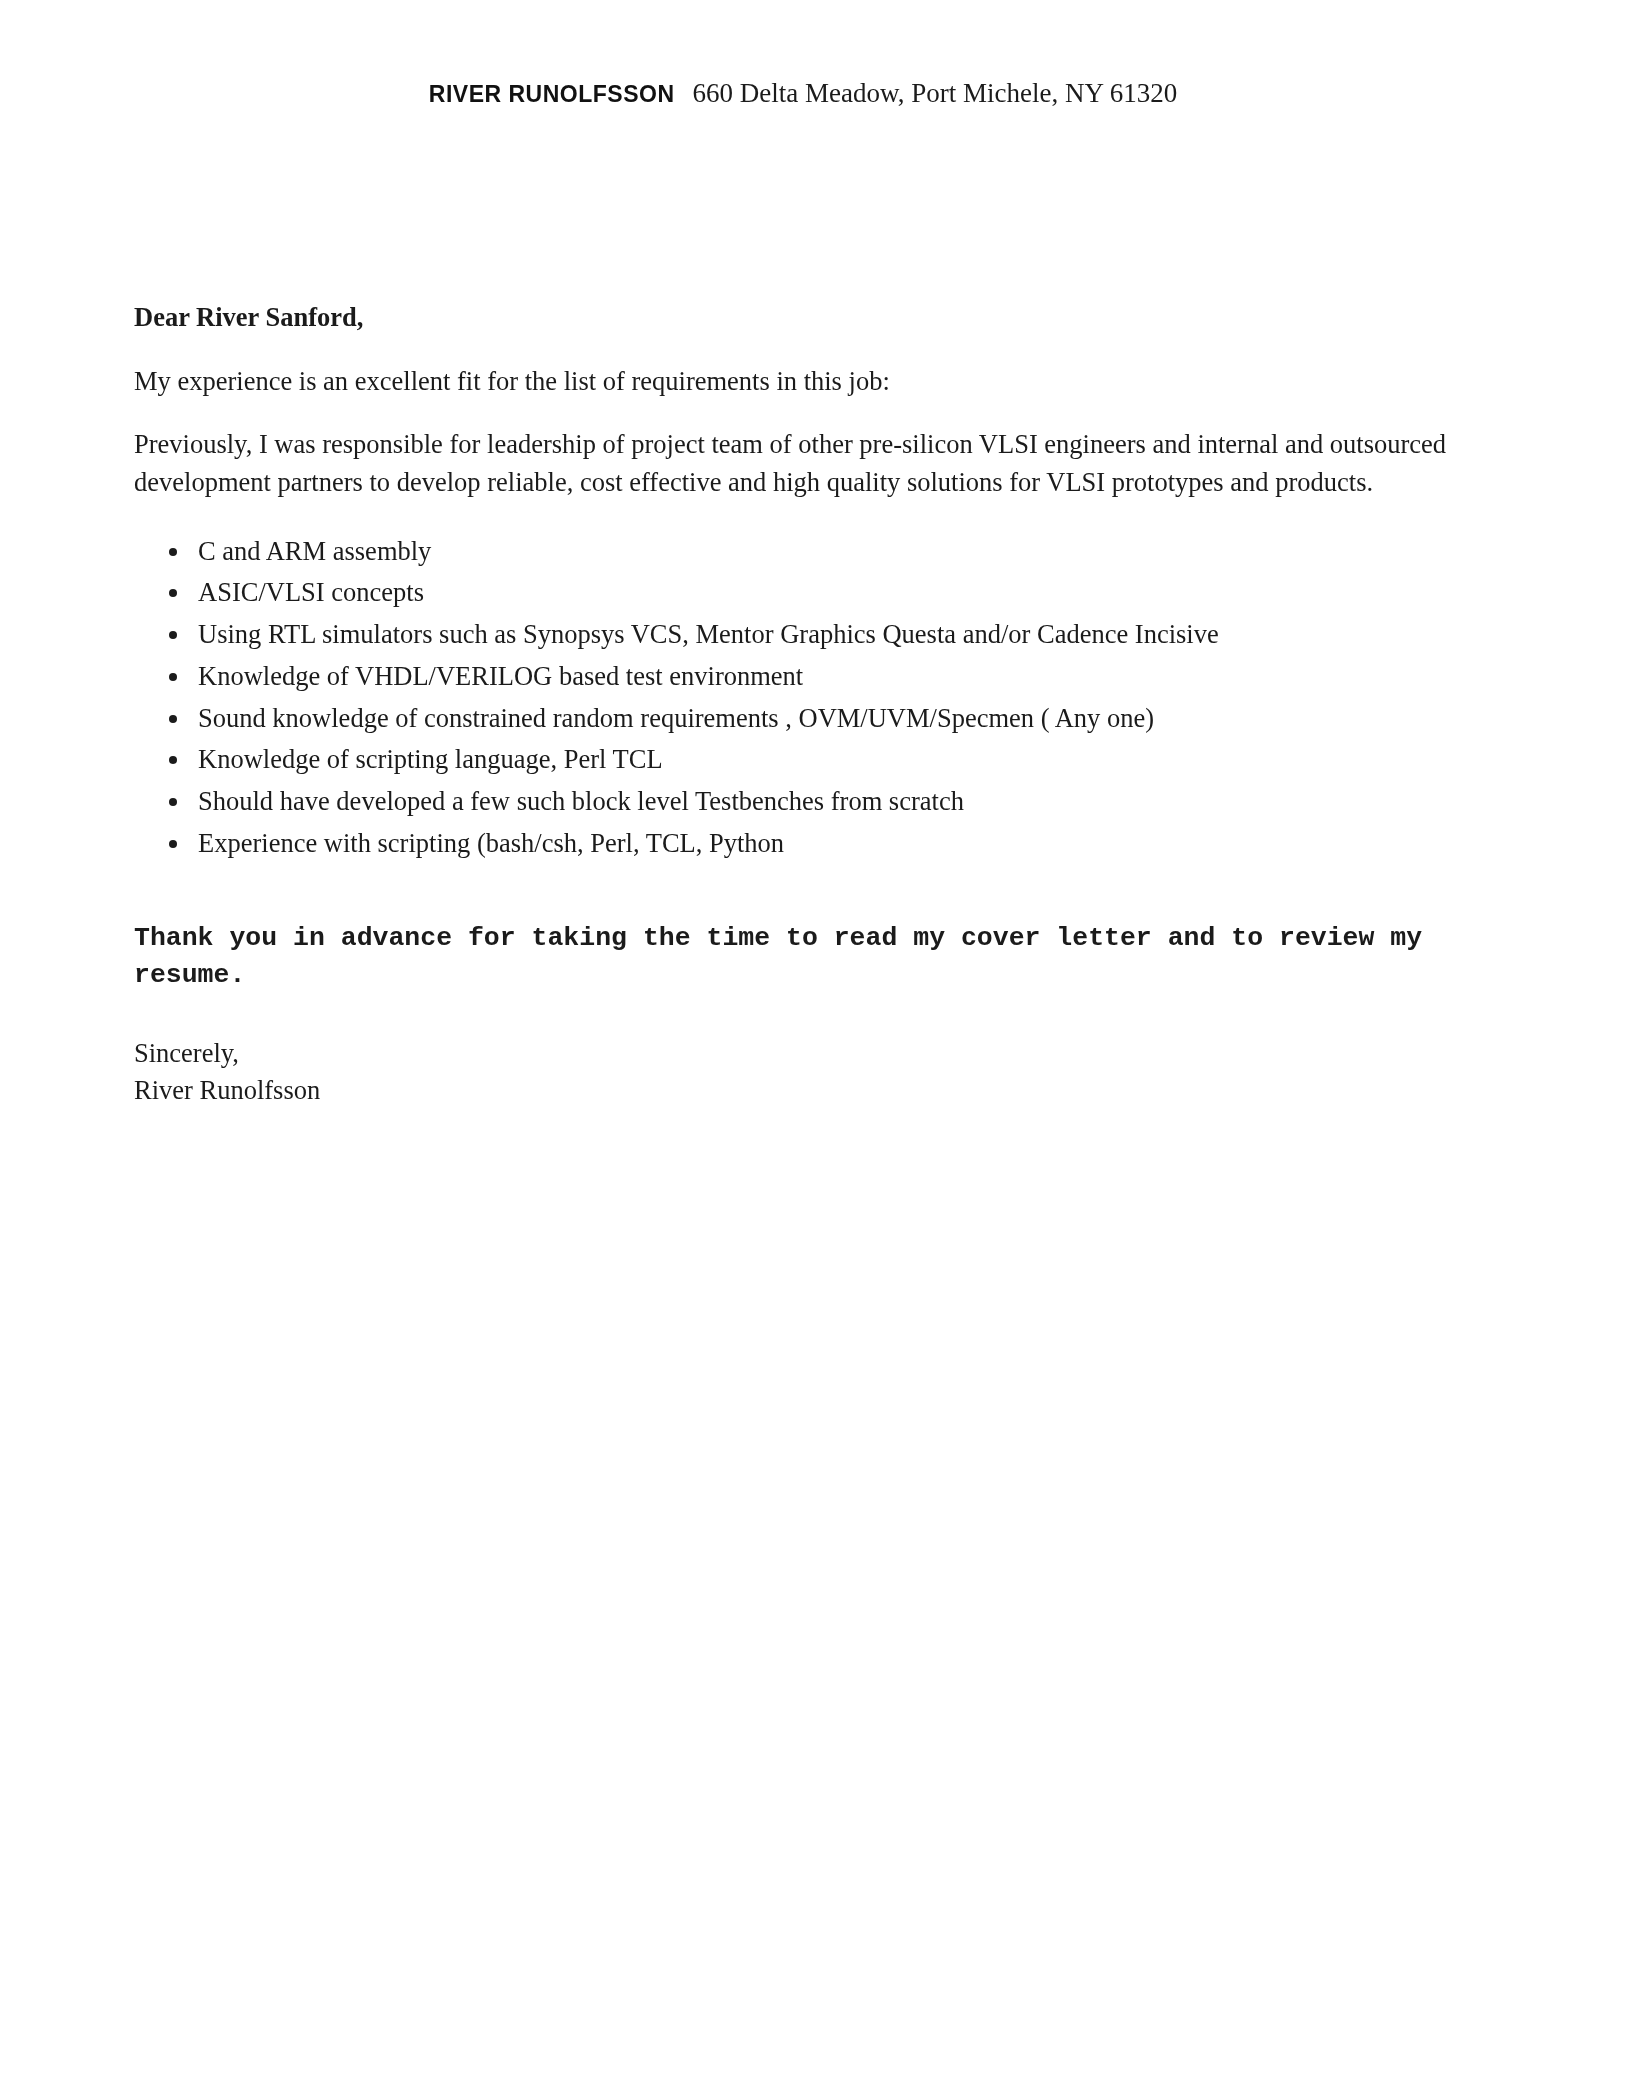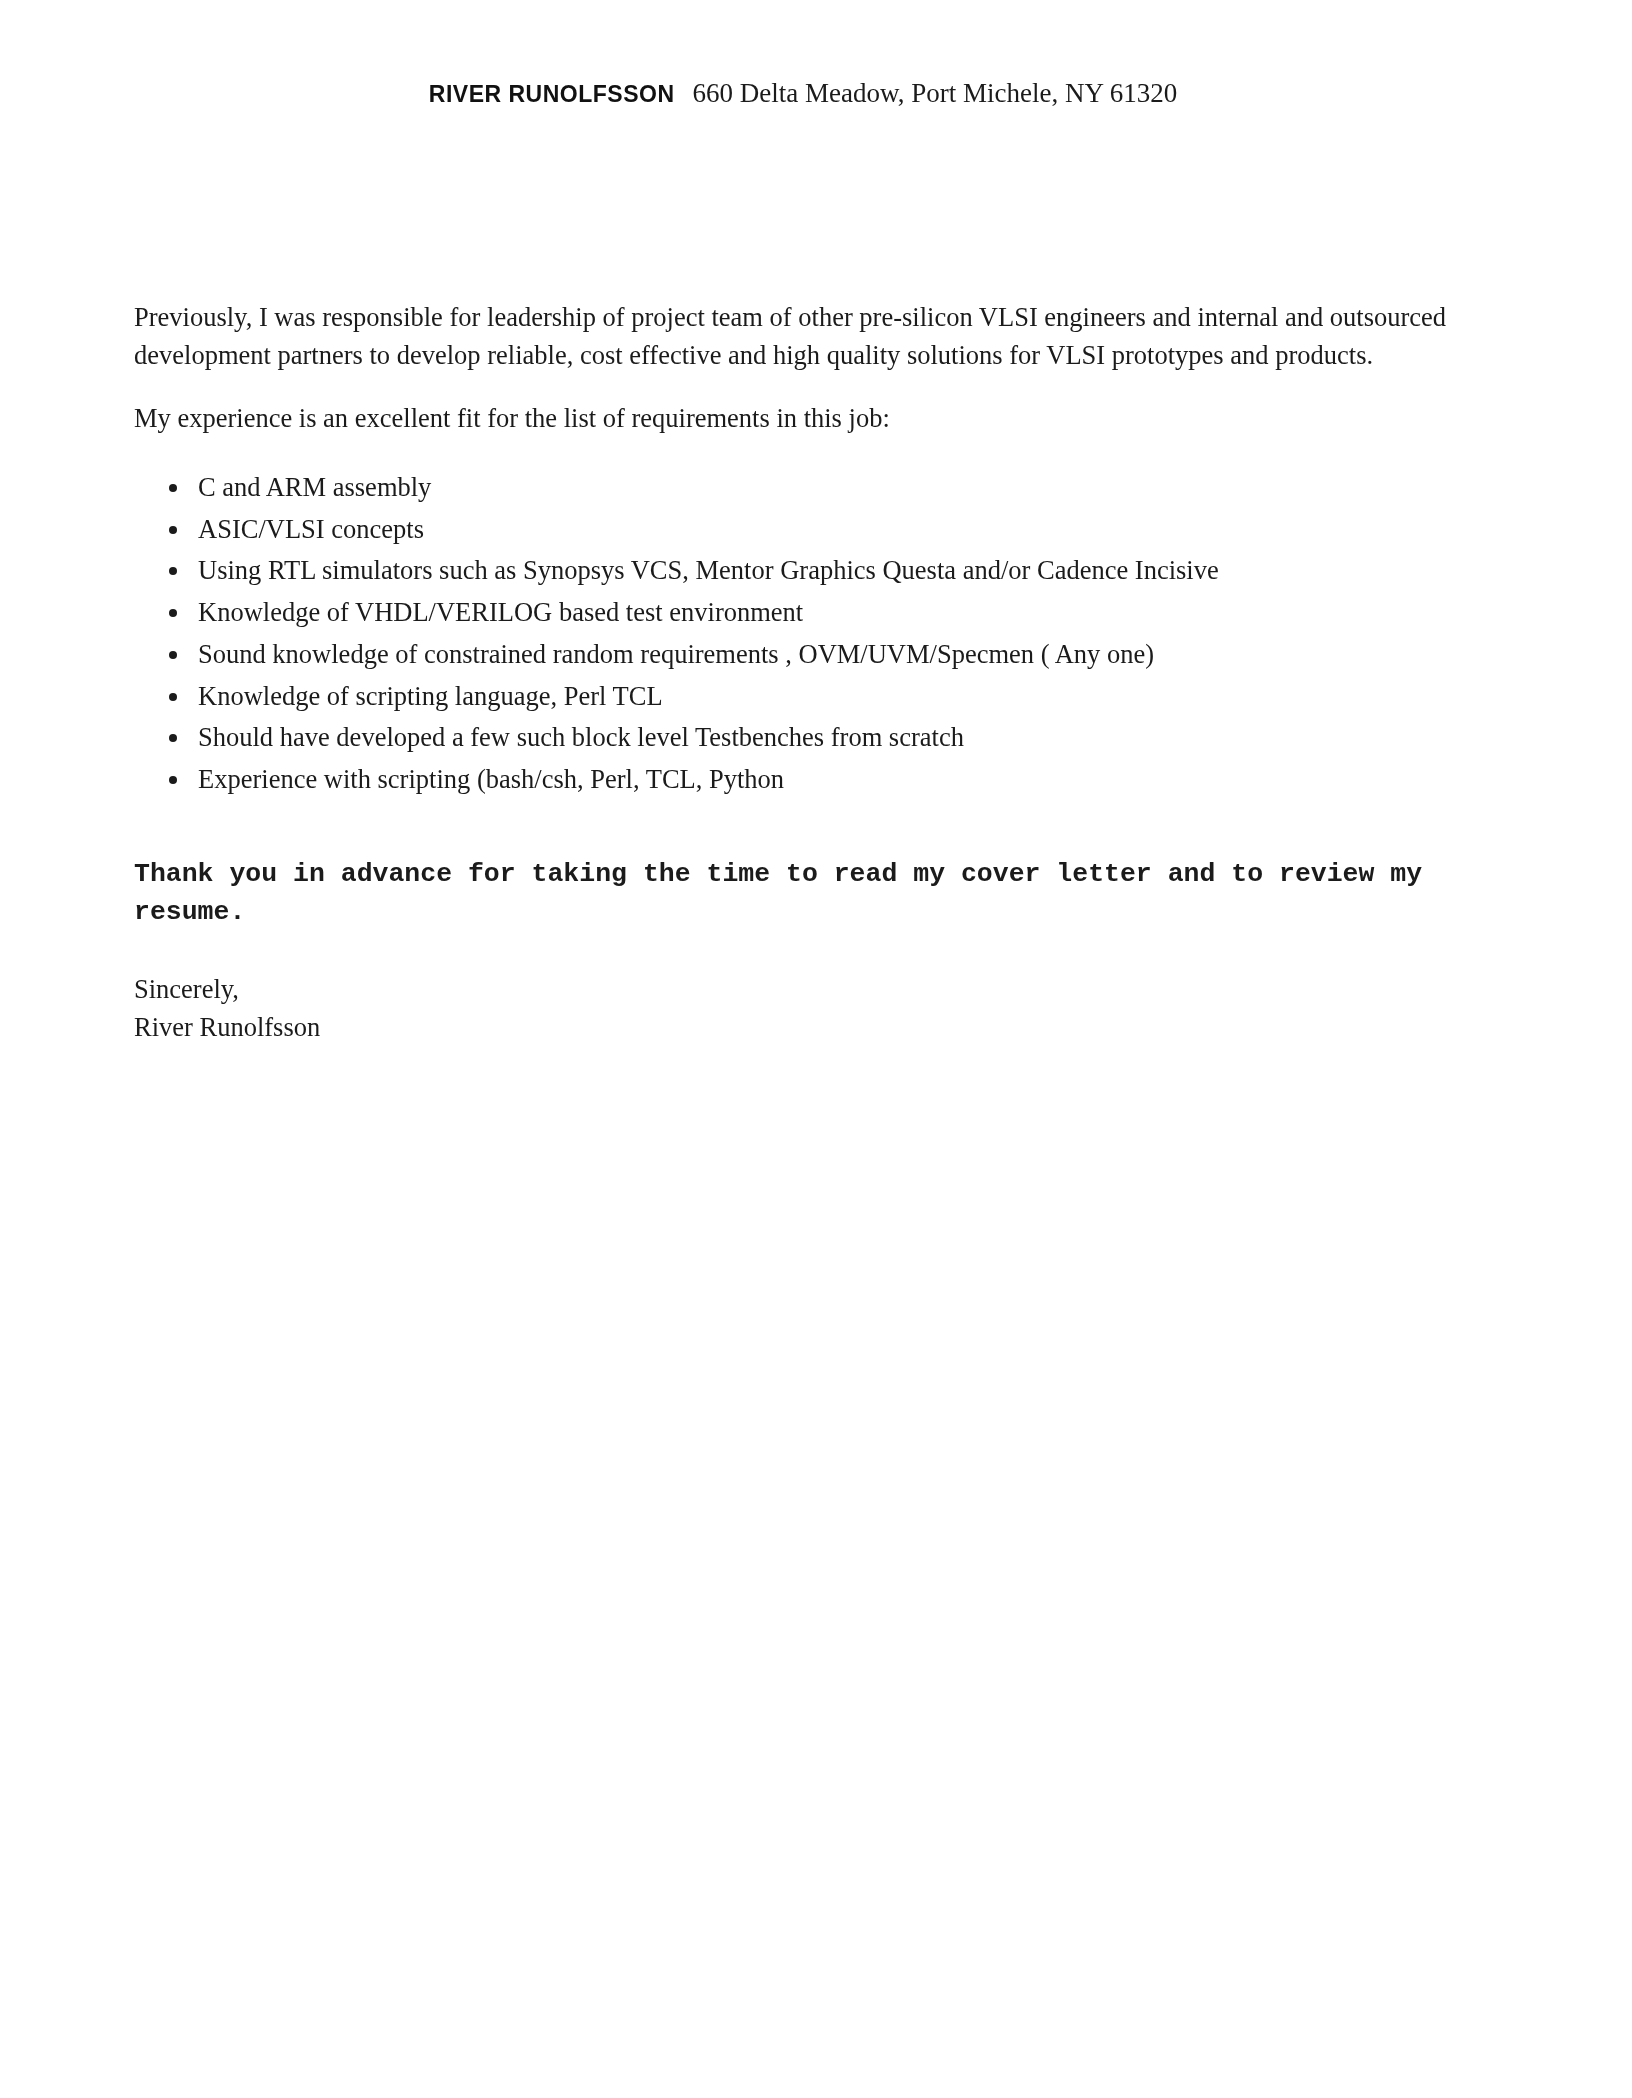--- a/index.html
+++ b/index.html
@@ -89,25 +89,26 @@
 <body>
 
 <div class="page">
 
   <div class="letter-header">
     <span class="header-name">RIVER RUNOLFSSON</span><span class="header-address">660 Delta Meadow, Port Michele, NY 61320</span>
   </div>
 
   <div class="letter-body">
 
+    <p class="salutation">Dear River Sanford,</p>
 
 
+    <p class="para">My experience is an excellent fit for the list of requirements in this job:</p>
+
     <p class="para">Previously, I was responsible for leadership of project team of other pre-silicon VLSI engineers and internal and outsourced development partners to develop reliable, cost effective and high quality solutions for VLSI prototypes and products.</p>
-
-    <p class="para">My experience is an excellent fit for the list of requirements in this job:</p>
 
     <ul class="requirements">
       <li>C and ARM assembly</li>
       <li>ASIC/VLSI concepts</li>
       <li>Using RTL simulators such as Synopsys VCS, Mentor Graphics Questa and/or Cadence Incisive</li>
       <li>Knowledge of VHDL/VERILOG based test environment</li>
       <li>Sound knowledge of constrained random requirements , OVM/UVM/Specmen ( Any one)</li>
       <li>Knowledge of scripting language, Perl TCL</li>
       <li>Should have developed a few such block level Testbenches from scratch</li>
       <li>Experience with scripting (bash/csh, Perl, TCL, Python</li>

